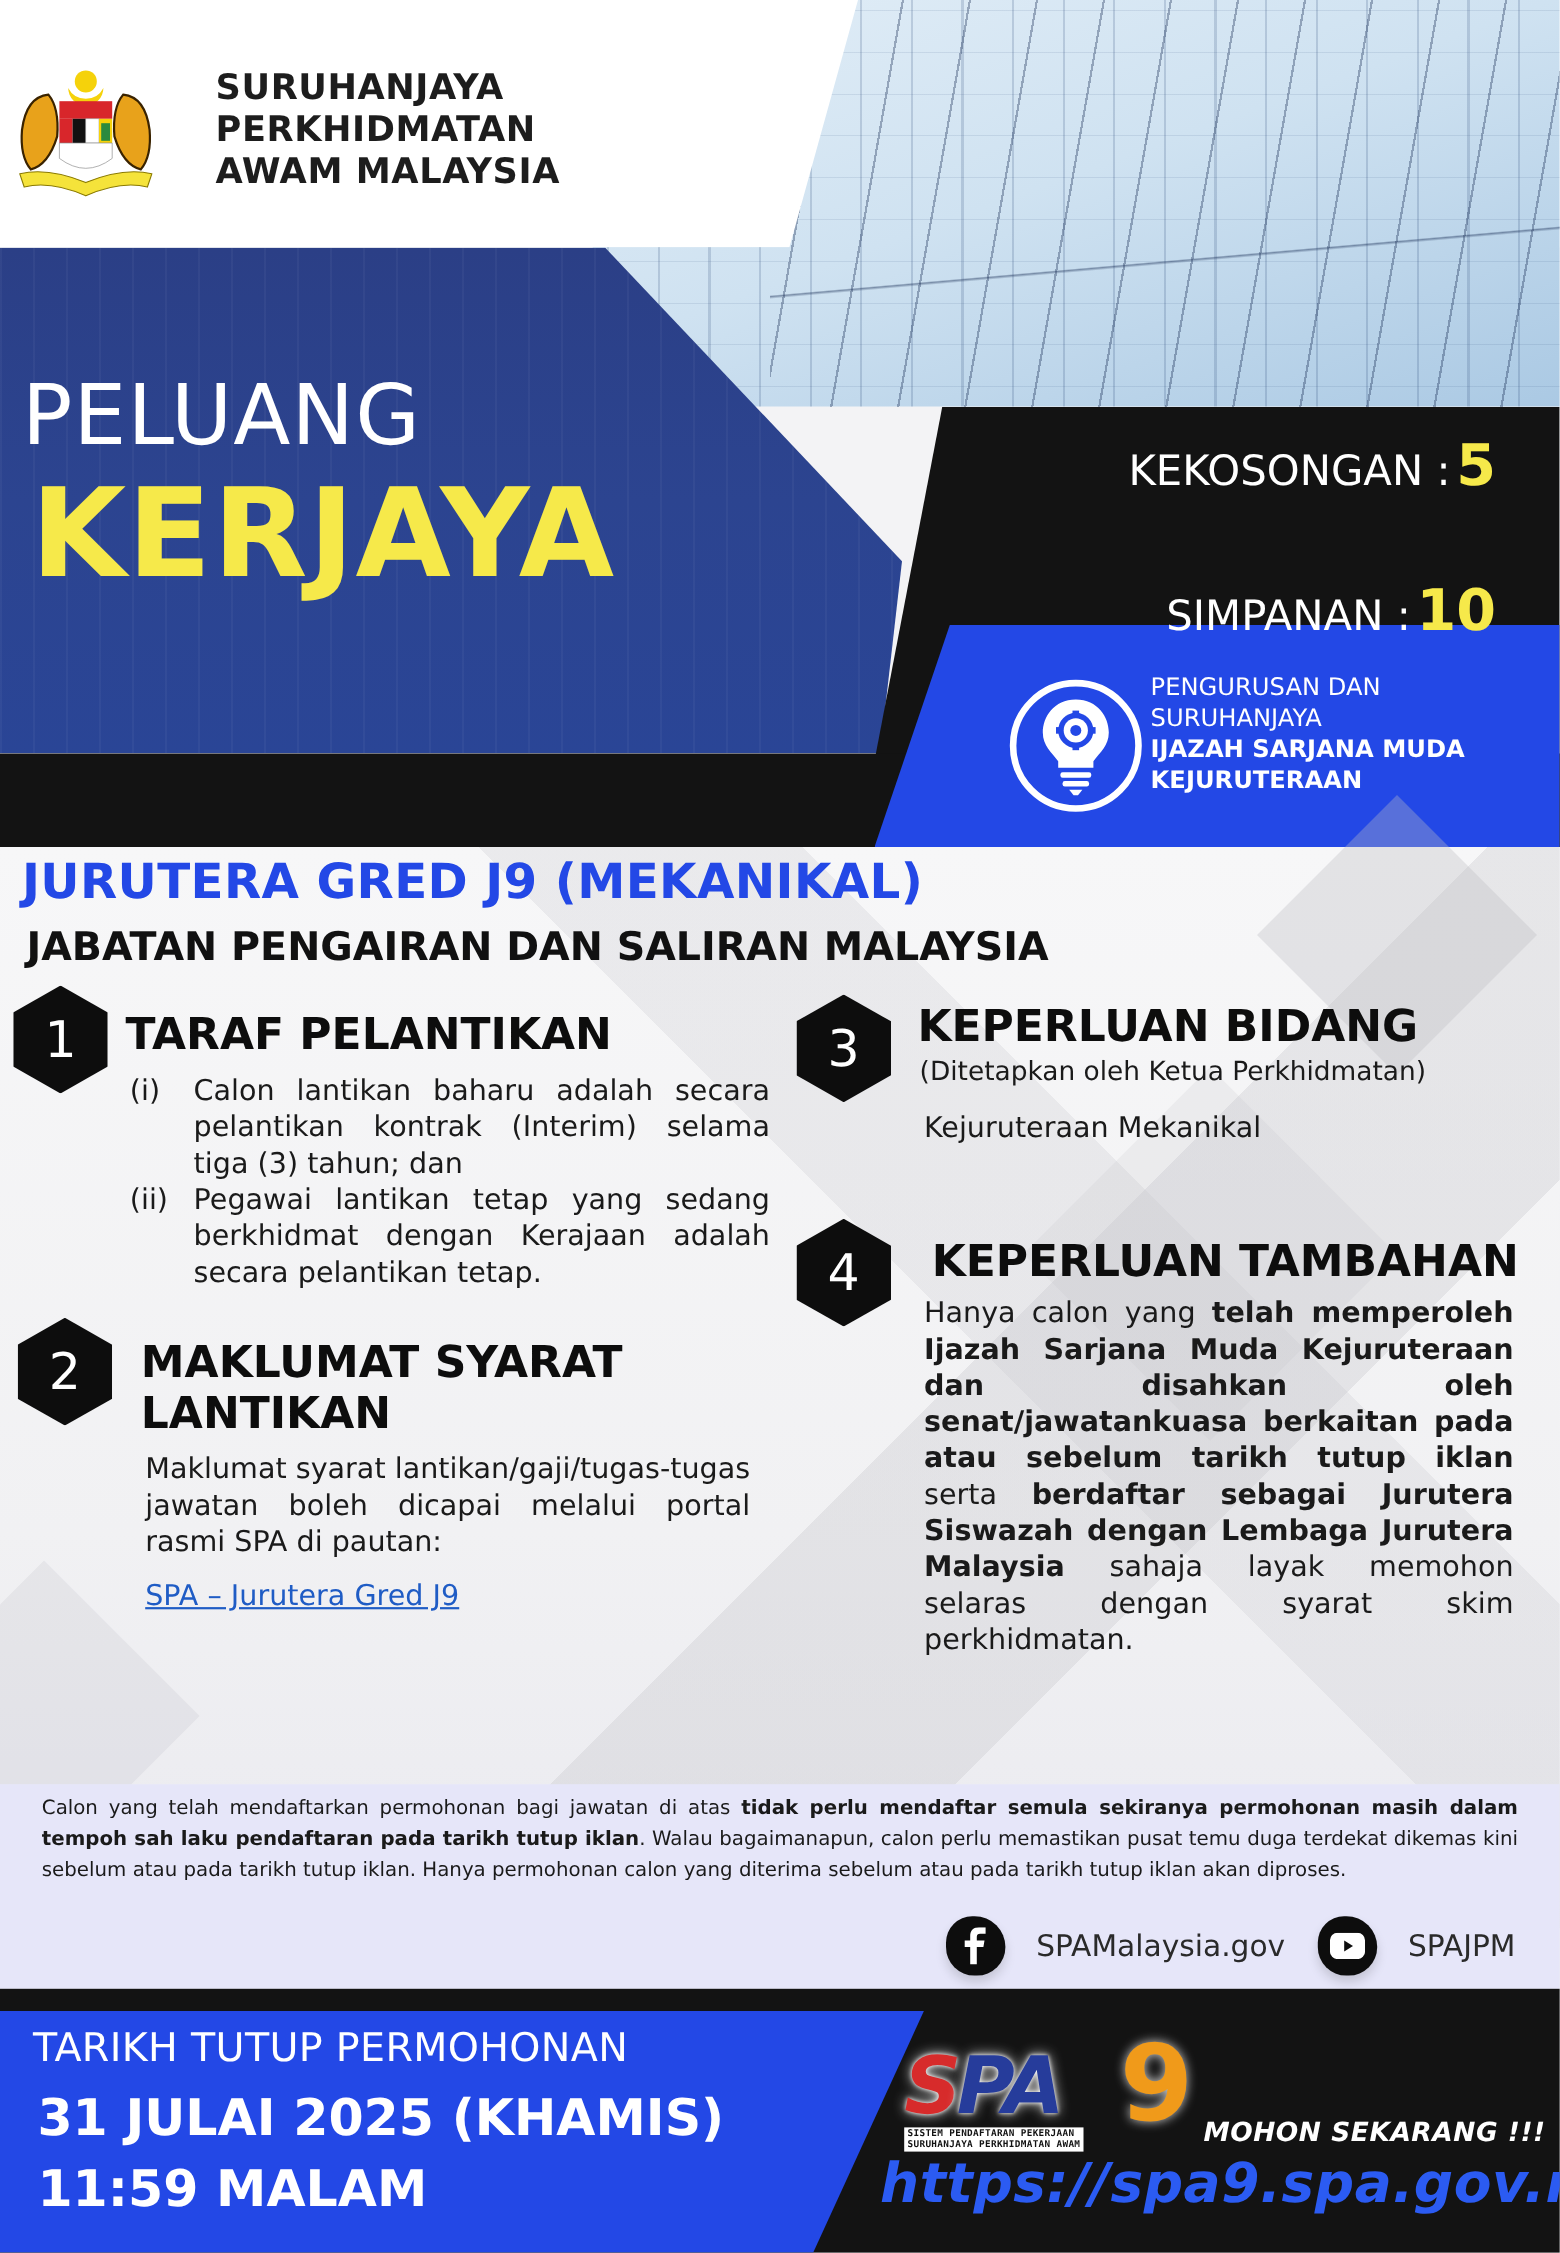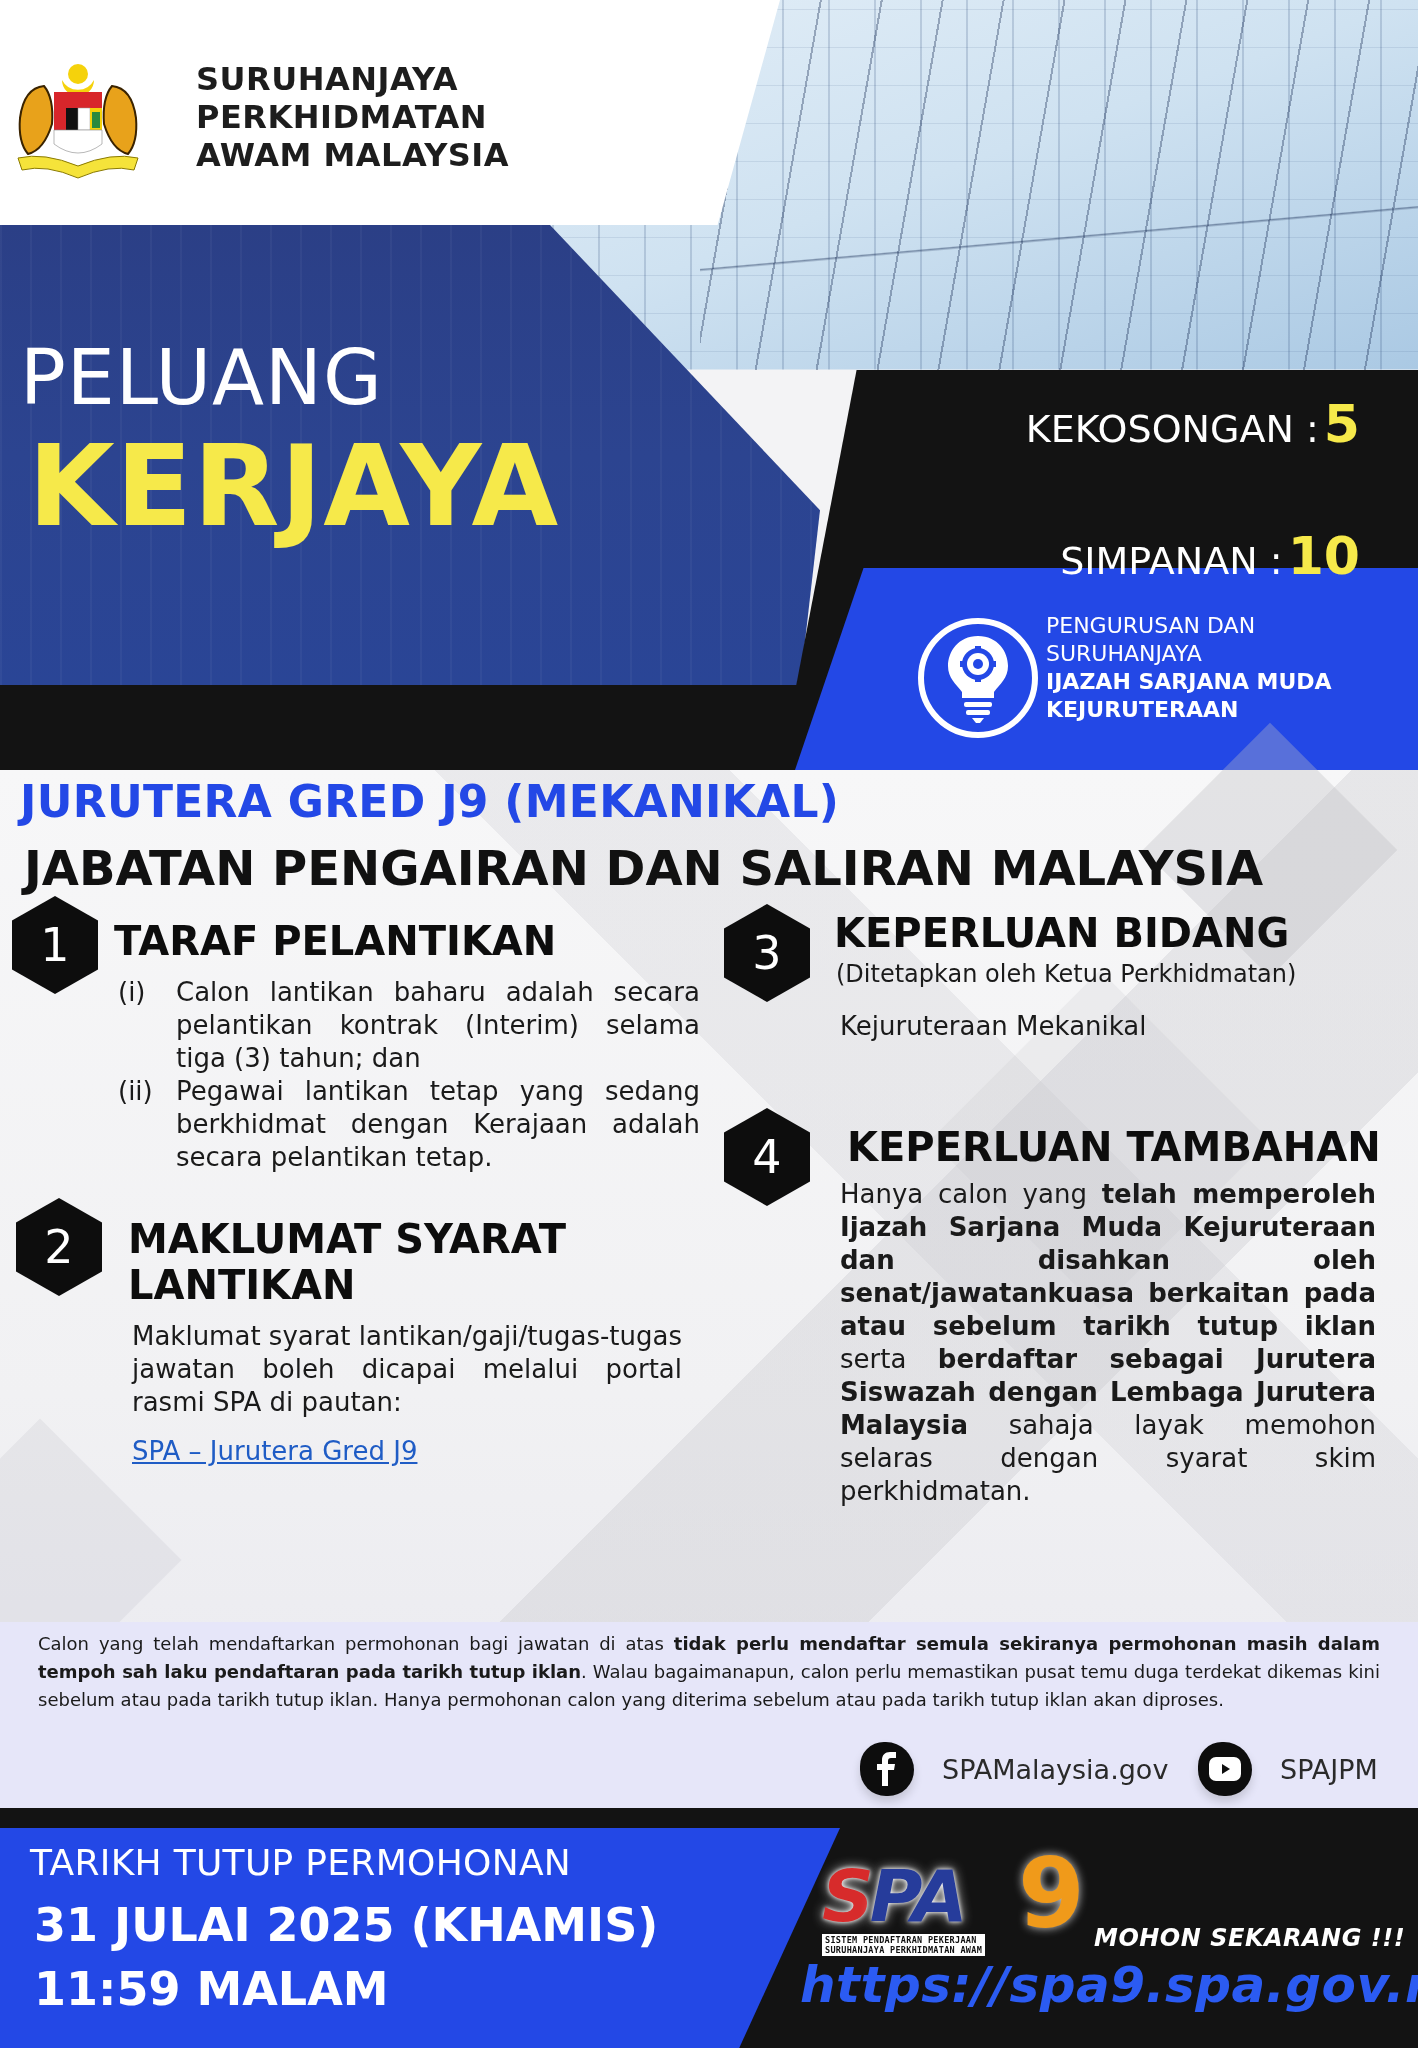--- a/index.html
+++ b/index.html
@@ -98,21 +98,21 @@
   }
   .grey-diamond { background: rgba(190,190,196,0.35); transform: rotate(45deg); }
 
   
   .job-title {
     left:20px; top:778px; font-family:"DejaVu Sans", sans-serif; font-weight:bold;
     font-size:44px; color:#2348e6; line-height:1.1; letter-spacing:0.3px;
   }
   .dept-title {
     left:24px; top:842px; font-family:"DejaVu Sans", sans-serif; font-weight:bold;
-    font-size:48px; color:#111; line-height:1.1;
+    font-size:36px; color:#111; line-height:1.1;
   }
 
   
   .hex {
     width:86px; height:98px; background:#0d0d0d;
     clip-path: polygon(50% 0, 100% 25%, 100% 75%, 50% 100%, 0 75%, 0 25%);
     color:#fff; font-family:"DejaVu Sans", sans-serif; font-size:46px;
     display:flex; align-items:center; justify-content:center; font-weight:normal;
   }
   .sec-head {

